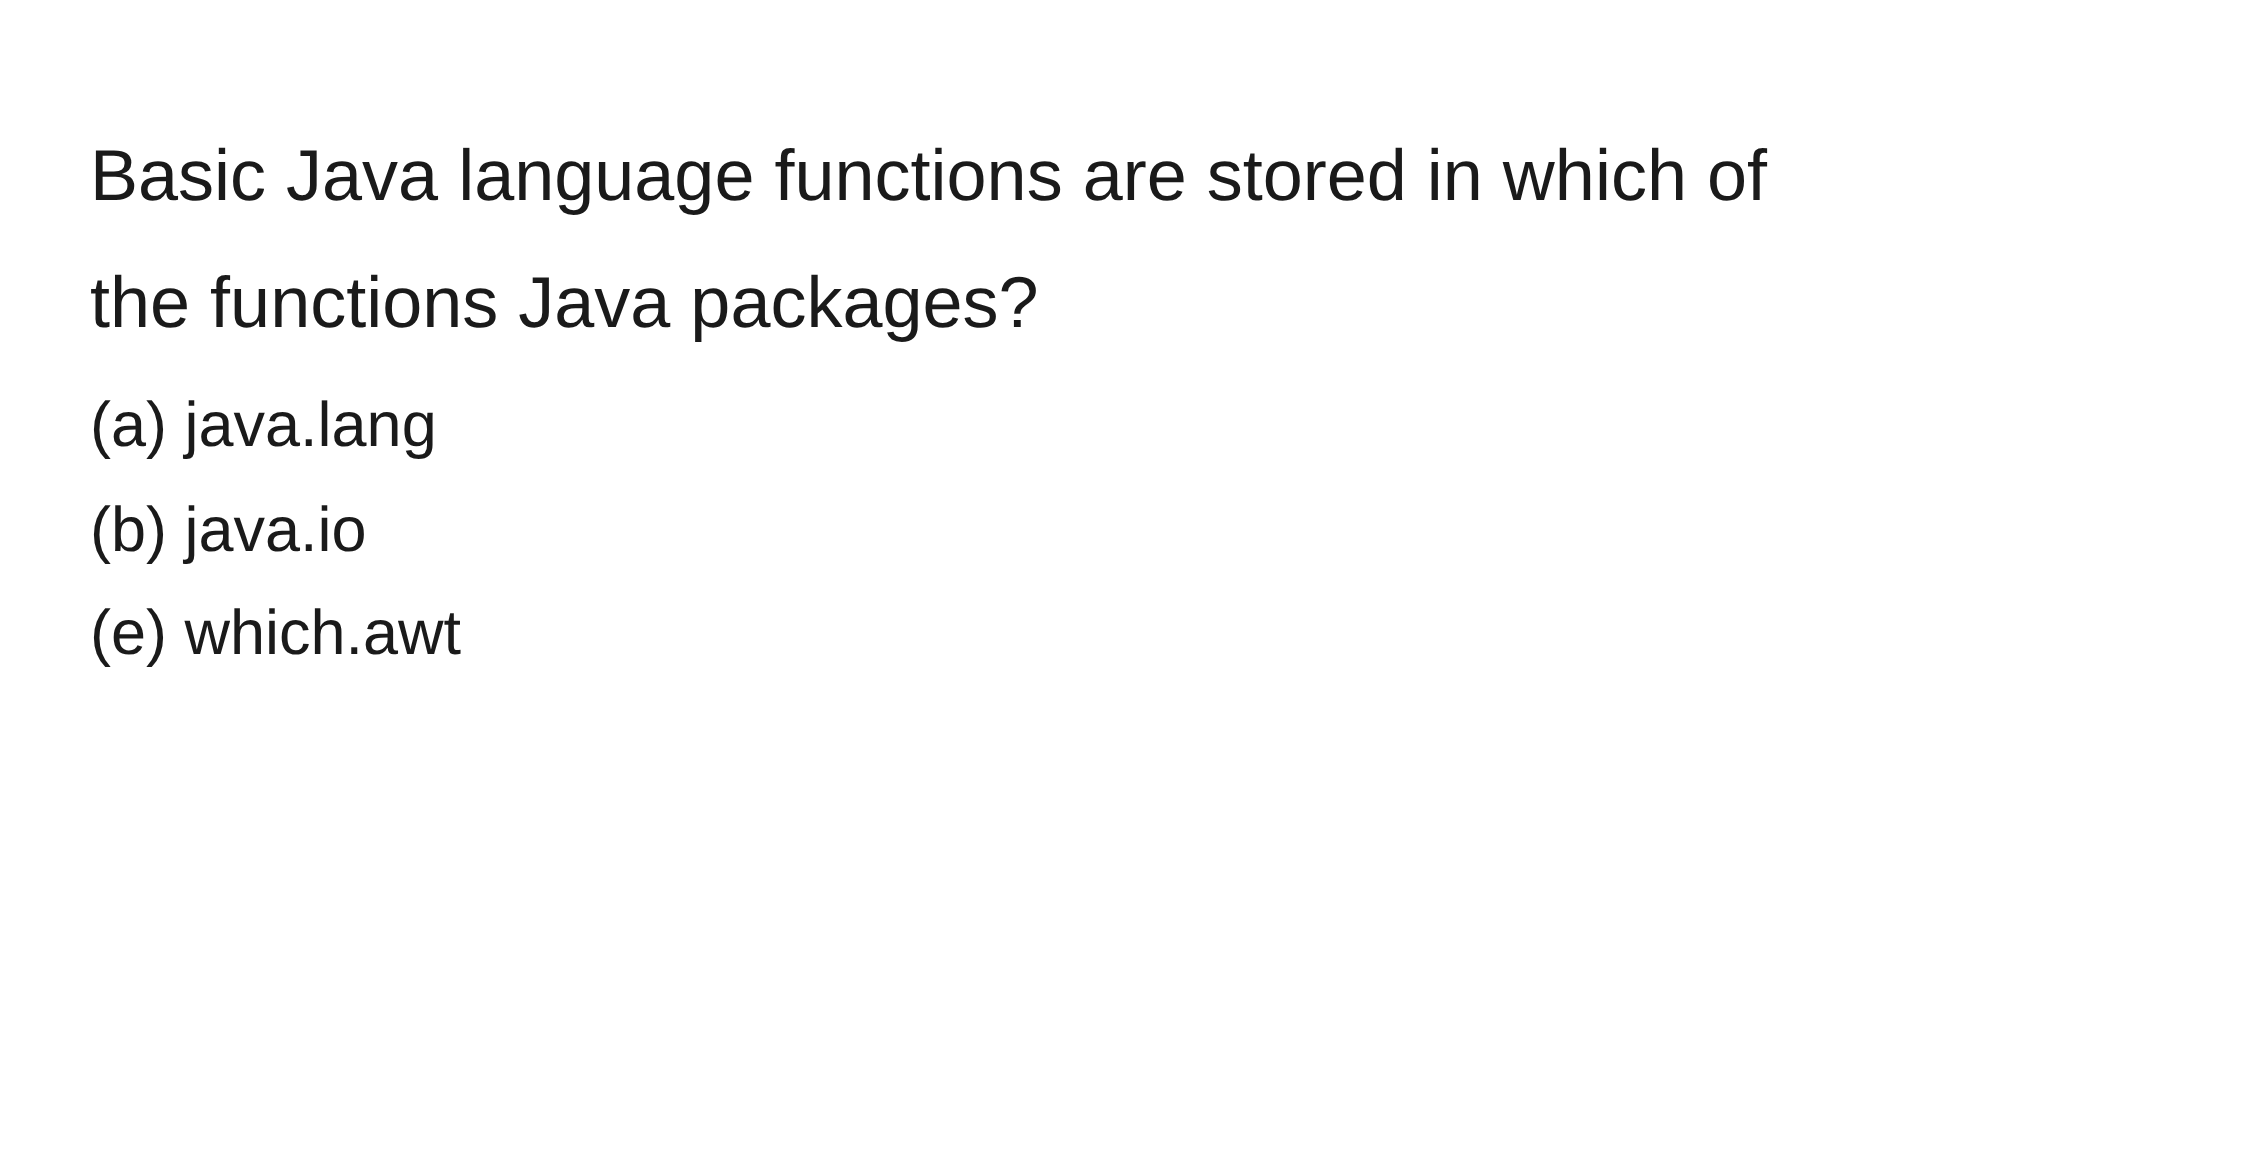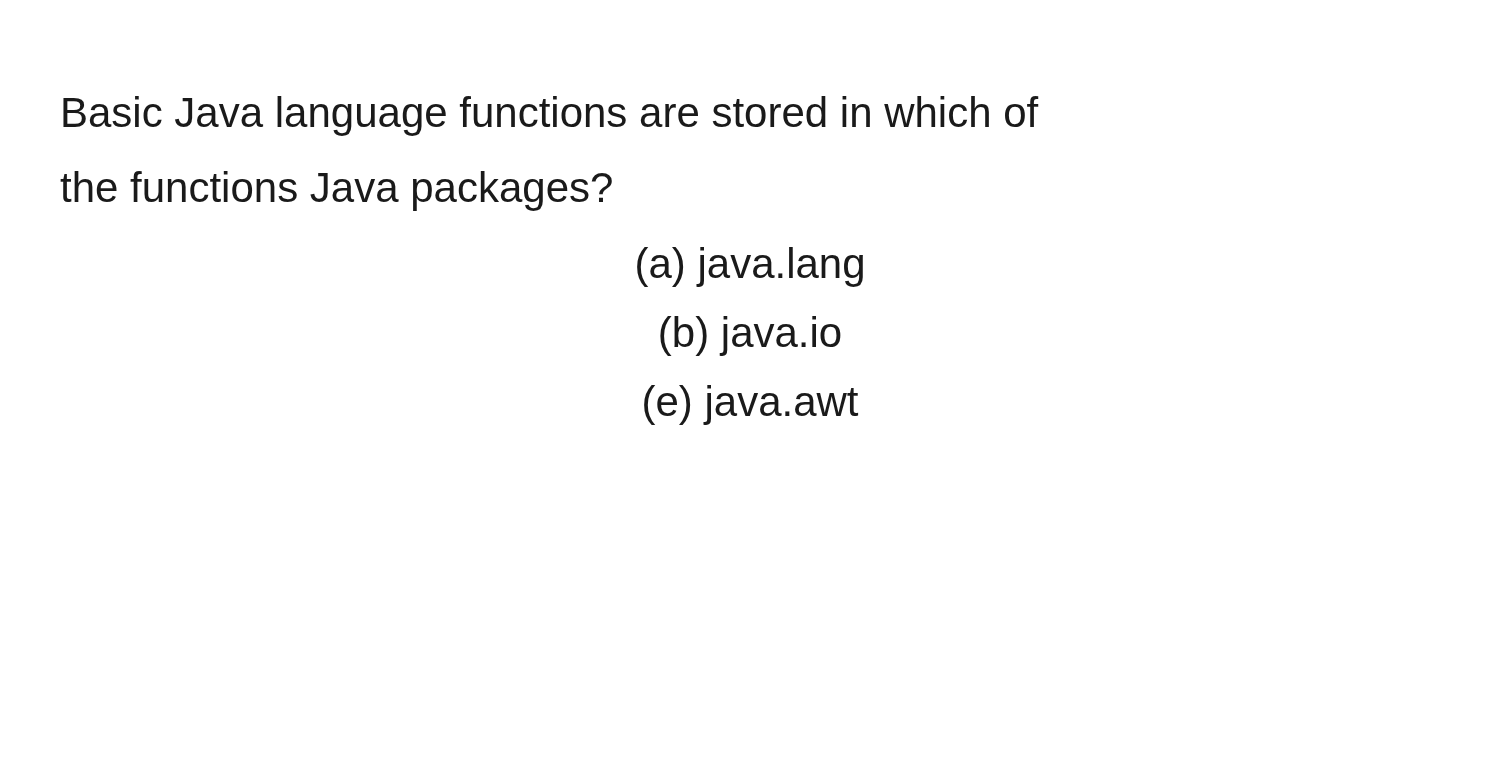--- a/index.html
+++ b/index.html
@@ -9,38 +9,37 @@
     }
     body {
       width: 1500px;
       height: 776px;
       background: #ffffff;
       font-family: -apple-system, BlinkMacSystemFont, "Segoe UI", Helvetica, Arial, sans-serif;
       color: #1a1a1a;
       padding: 78px 60px;
     }
     .question-text {
-      font-size: 42px;
+      font-size: 48px;
       line-height: 1.65;
       font-weight: 400;
       margin-bottom: 6px;
     }
     .options {
       margin-top: 2px;
-      text-align: center;
     }
     .option {
       font-size: 42px;
       line-height: 1.65;
       font-weight: 400;
     }
   </style>
 </head>
 <body>
 
 <div class="question-text">Basic Java language functions are stored in which of</div>
 <div class="question-text">the functions Java packages?</div>
 
 <div class="options">
   <div class="option">(a) java.lang</div>
   <div class="option">(b) java.io</div>
-  <div class="option">(e) java.awt</div>
+  <div class="option">(e) which.awt</div>
 </div>
 
 </body></html>

